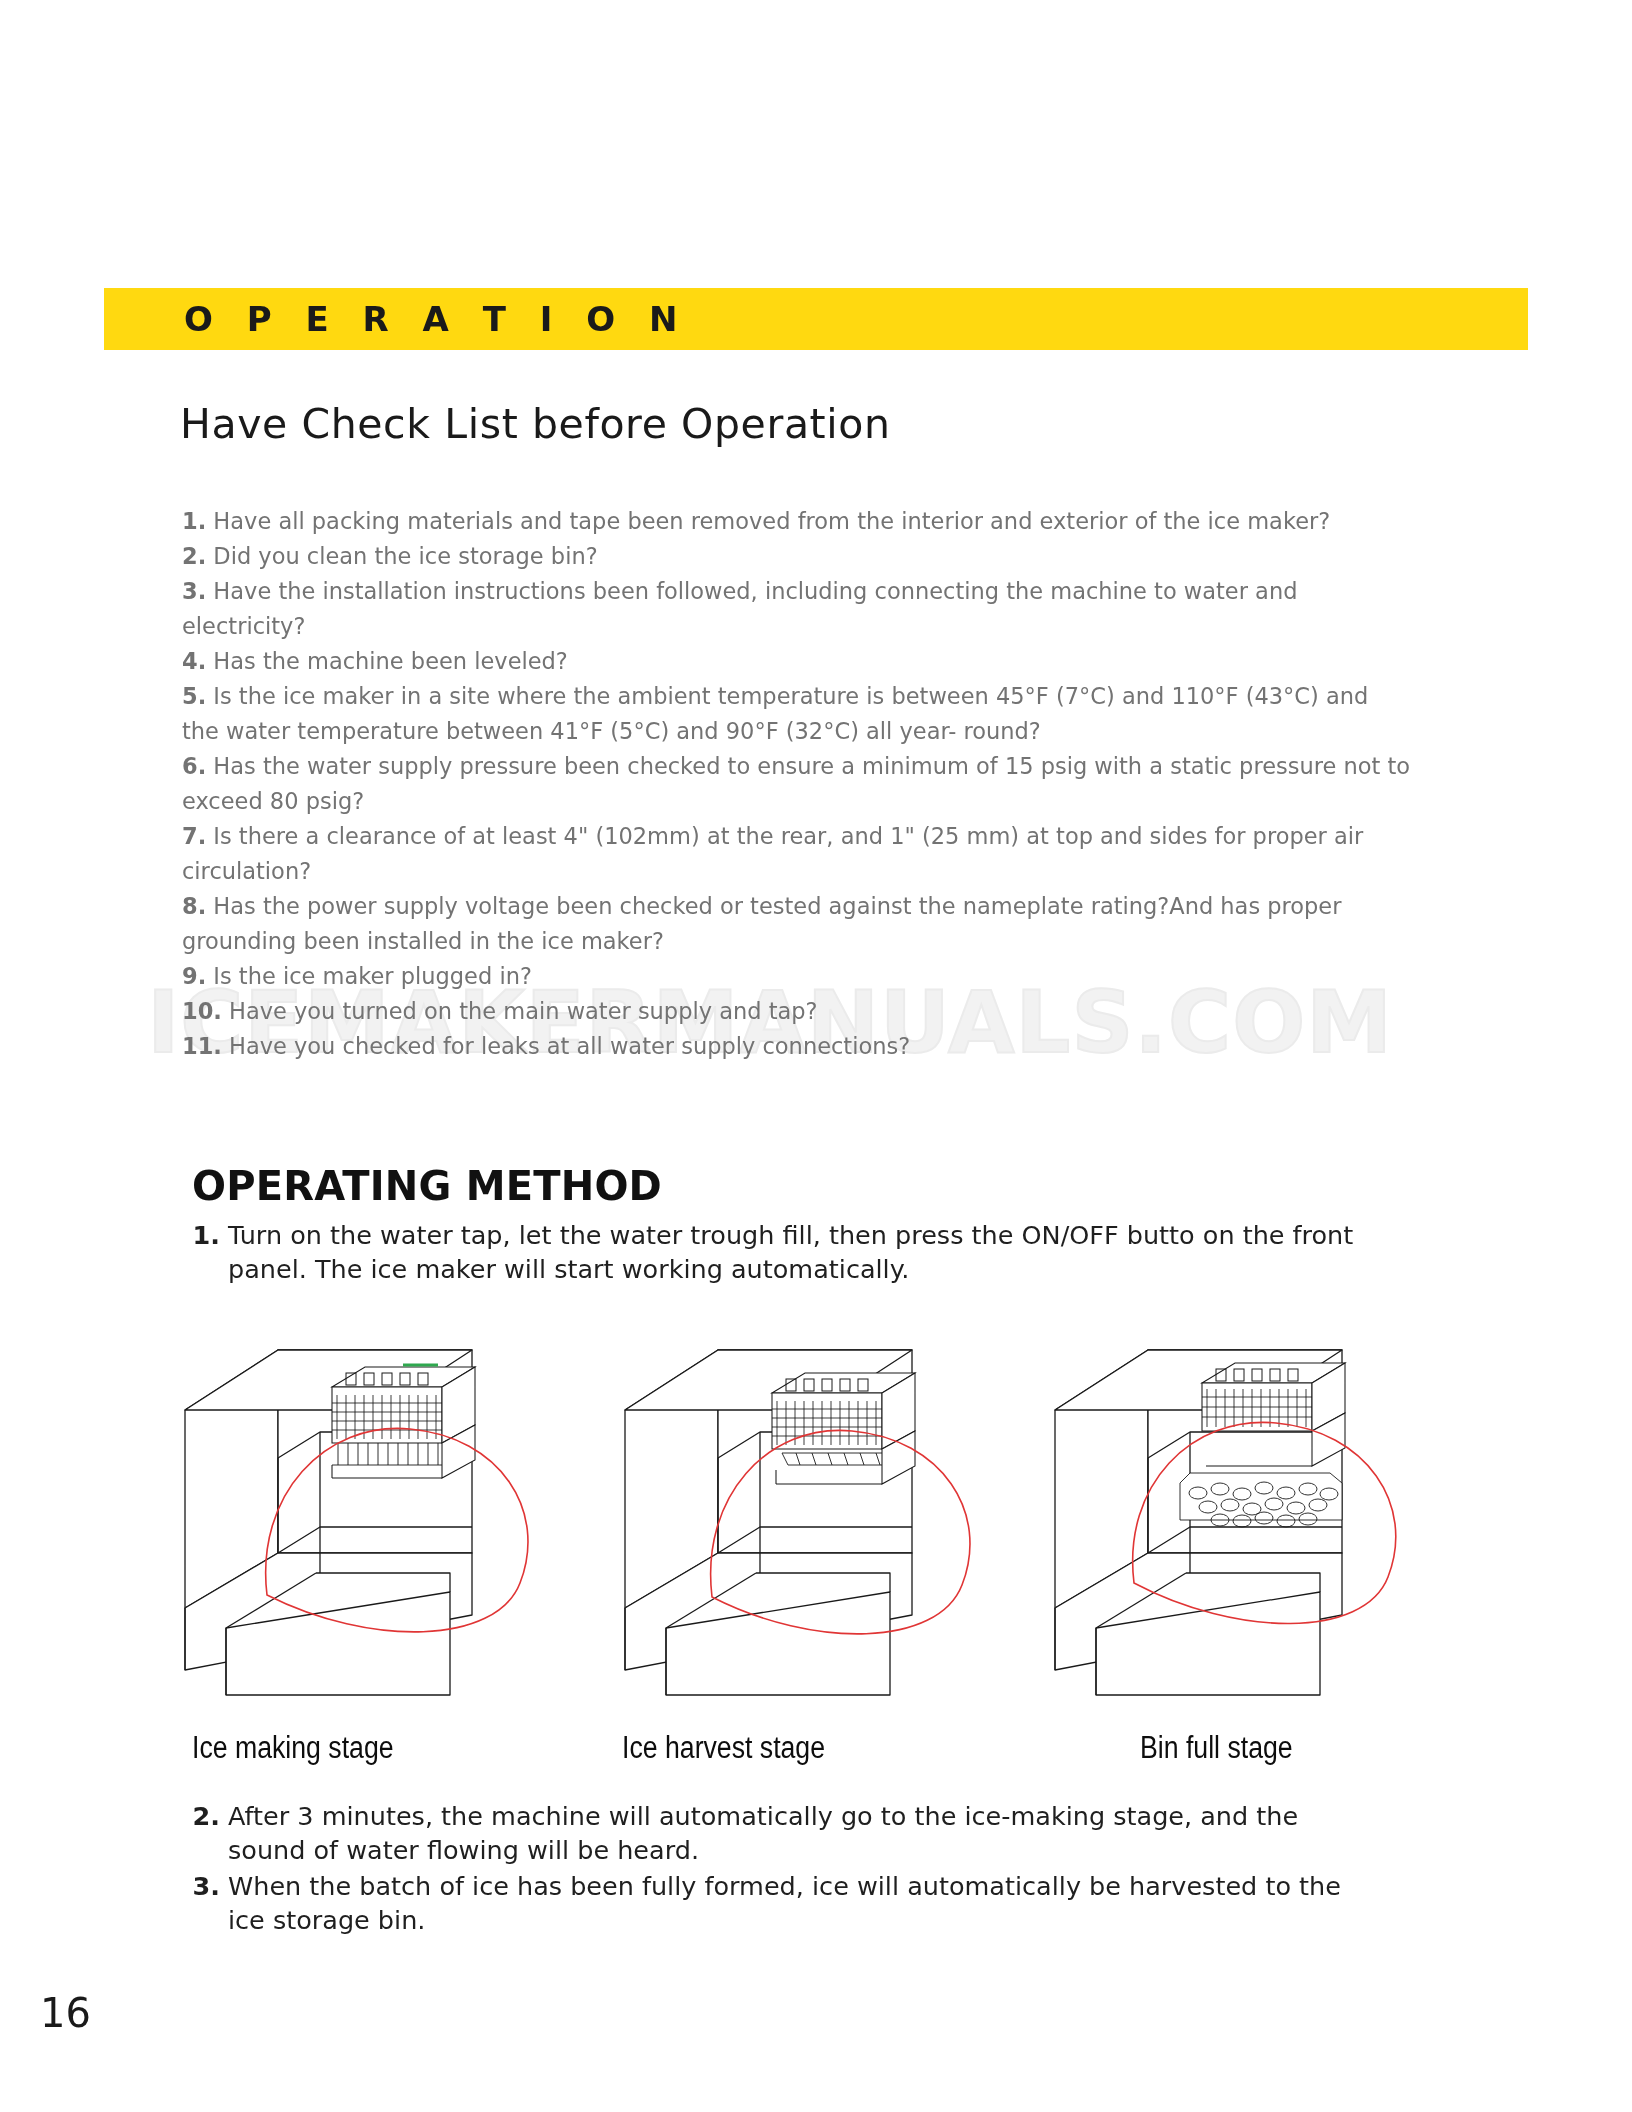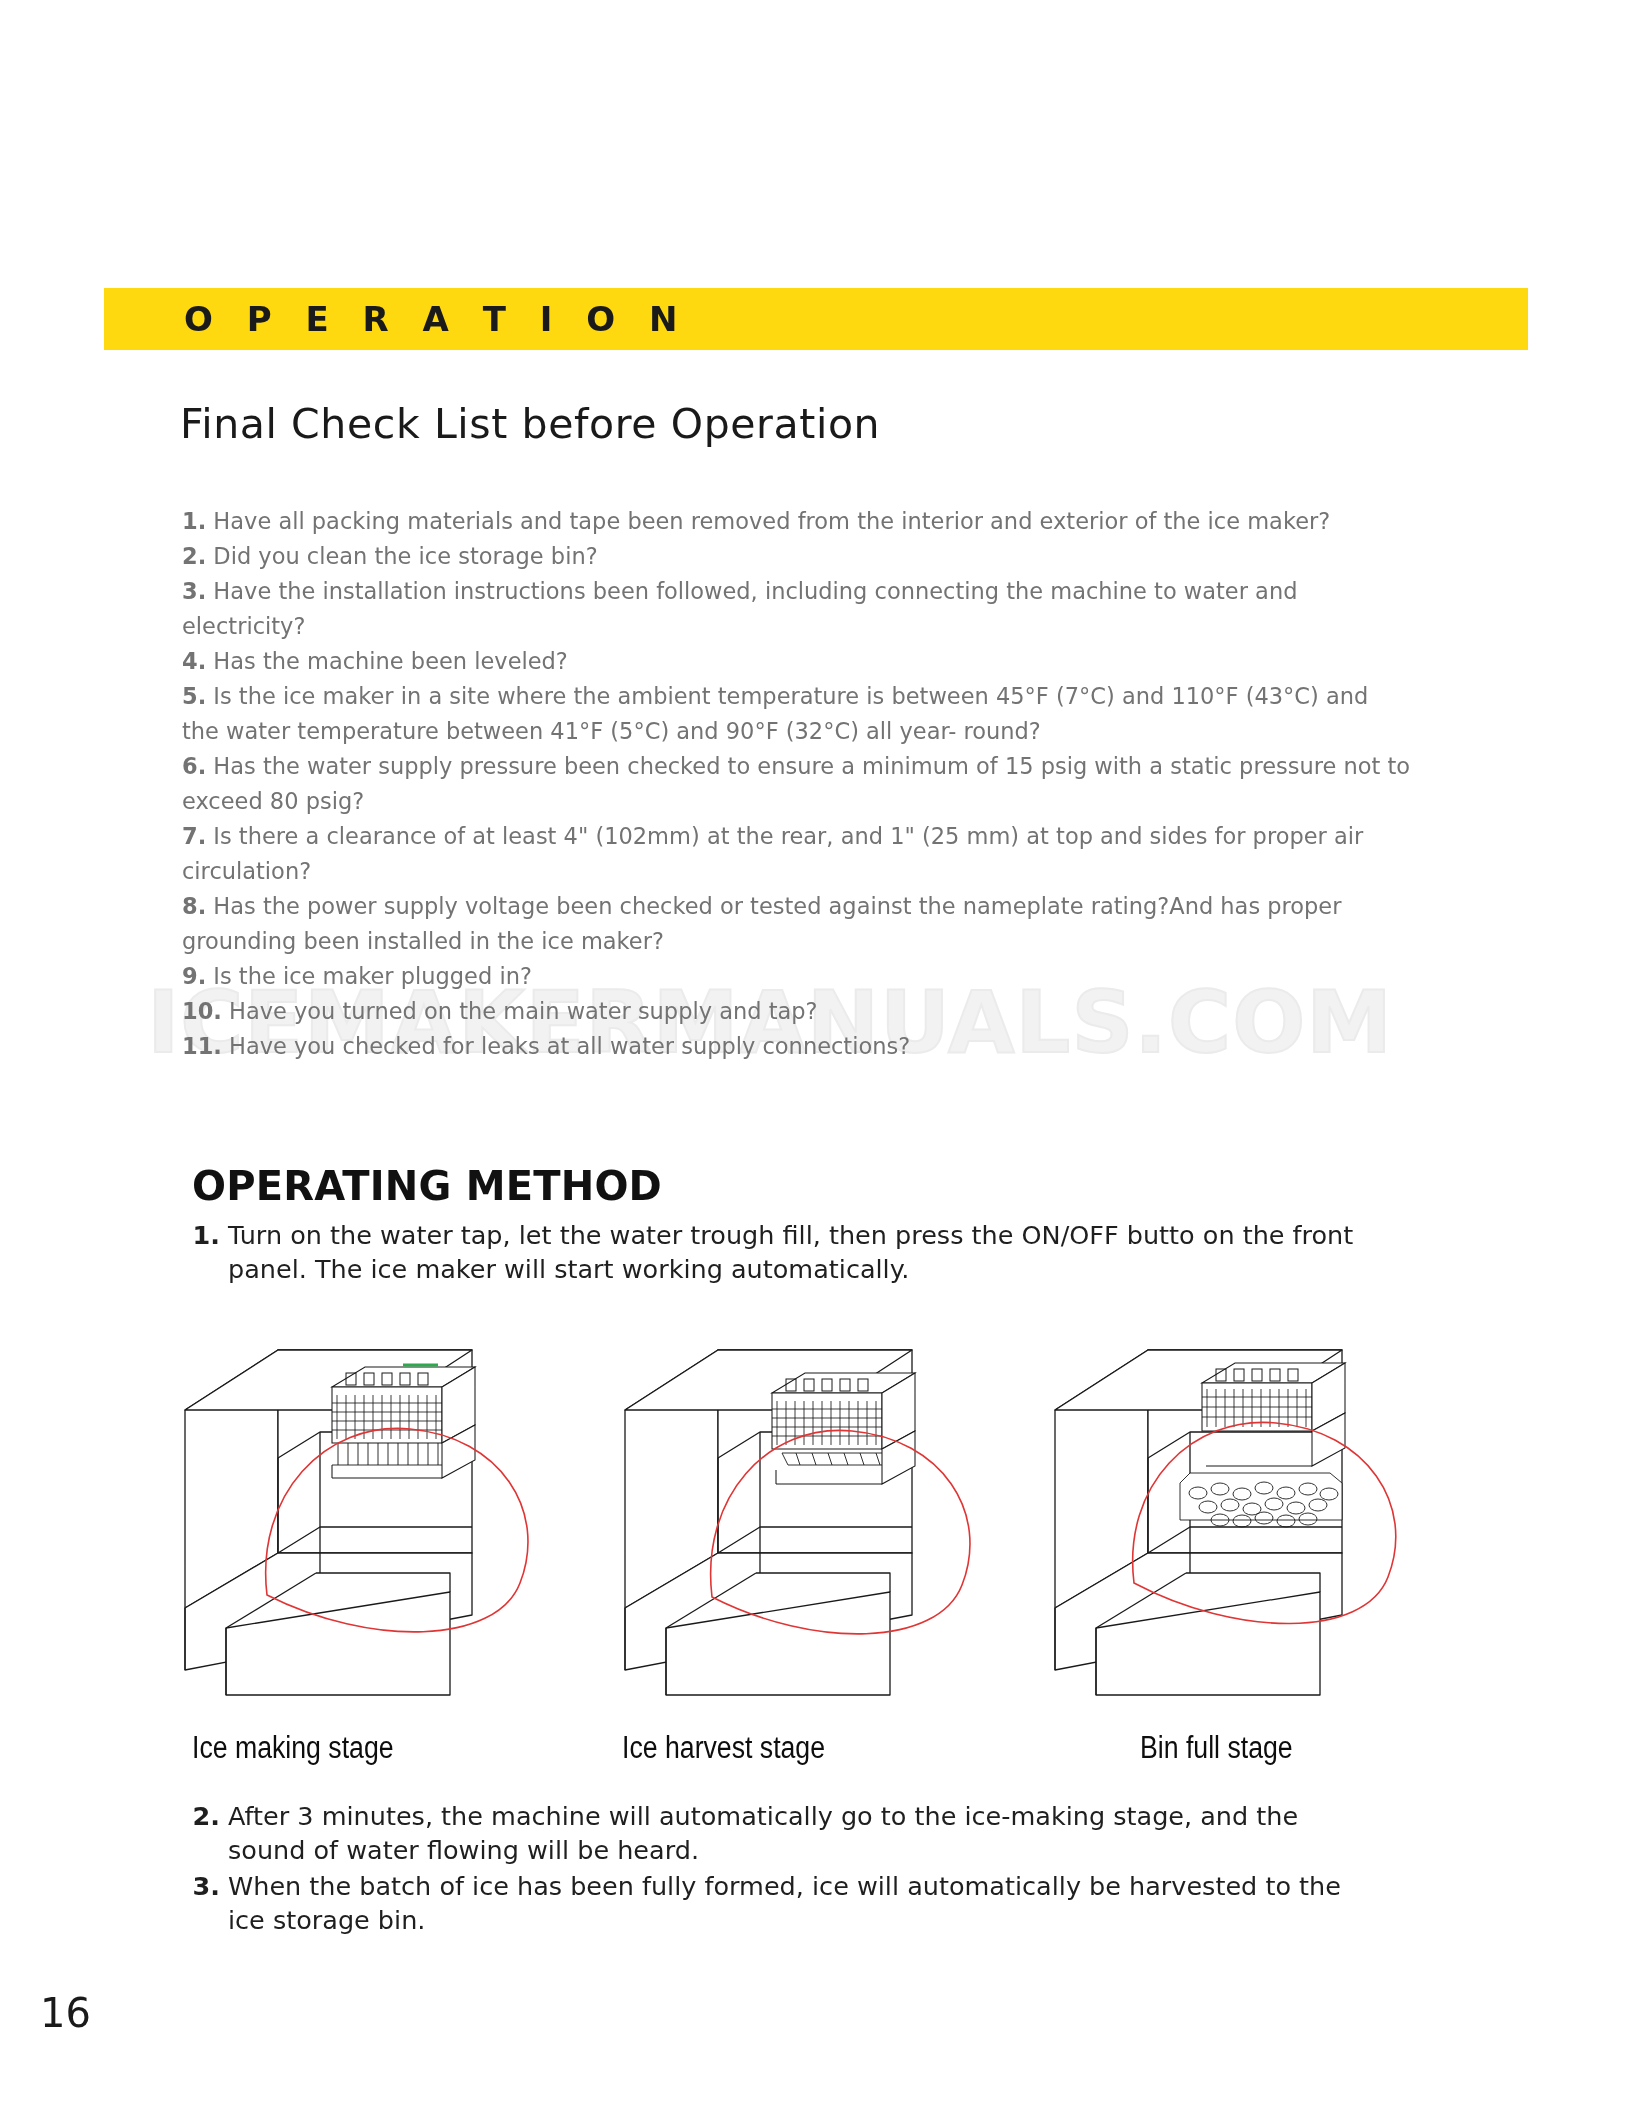--- a/index.html
+++ b/index.html
@@ -187,21 +187,21 @@
 <body>
 
 <div class="page">
 
   <div class="watermark">ICEMAKERMANUALS.COM</div>
 
   <div class="banner">
     <div class="banner-title">O P E R A T I O N</div>
   </div>
 
-  <div class="h1">Final Check List before Operation</div>
+  <div class="h1">Have Check List before Operation</div>
 
   <div class="checklist">
     <div class="cl-item">
       <span class="cl-num">1.</span>
       <span>Have all packing materials and tape been removed from the interior and exterior of the ice maker?</span>
     </div>
     <div class="cl-item">
       <span class="cl-num">2.</span>
       <span>Did you clean the ice storage bin?</span>
     </div>

